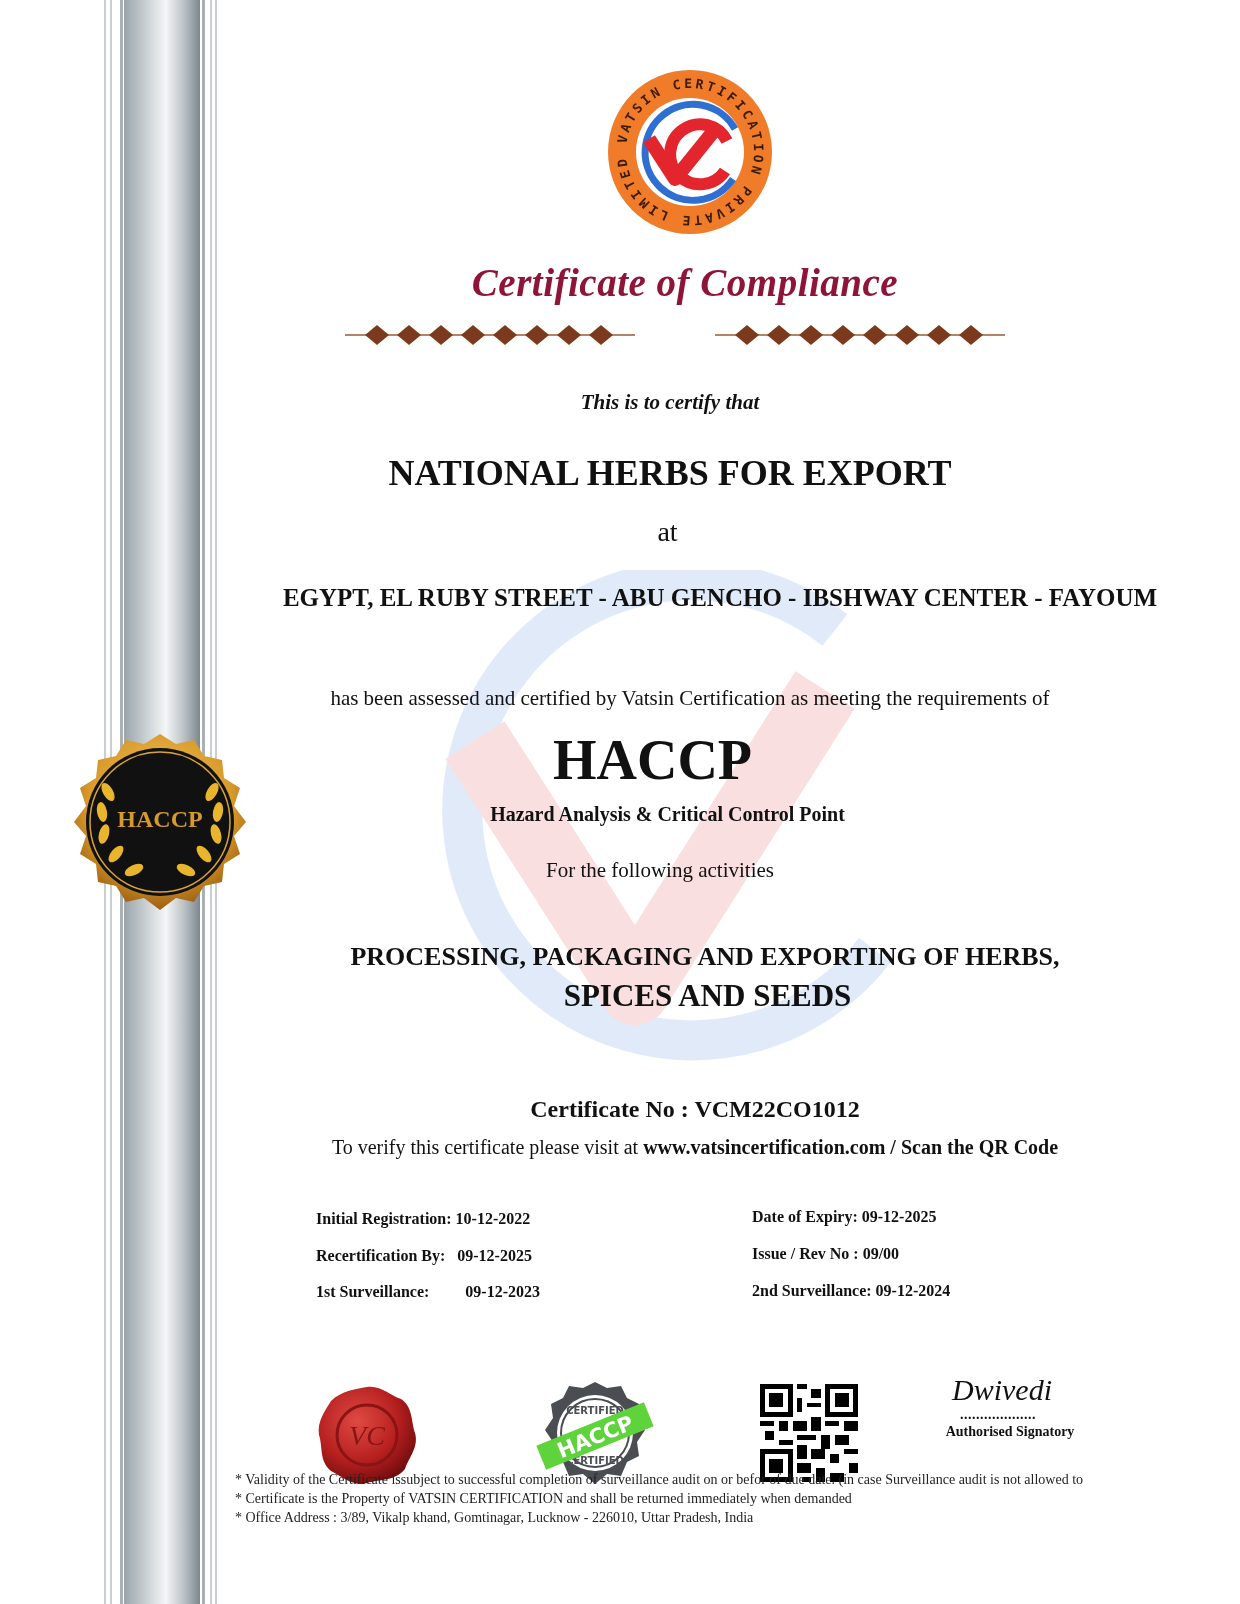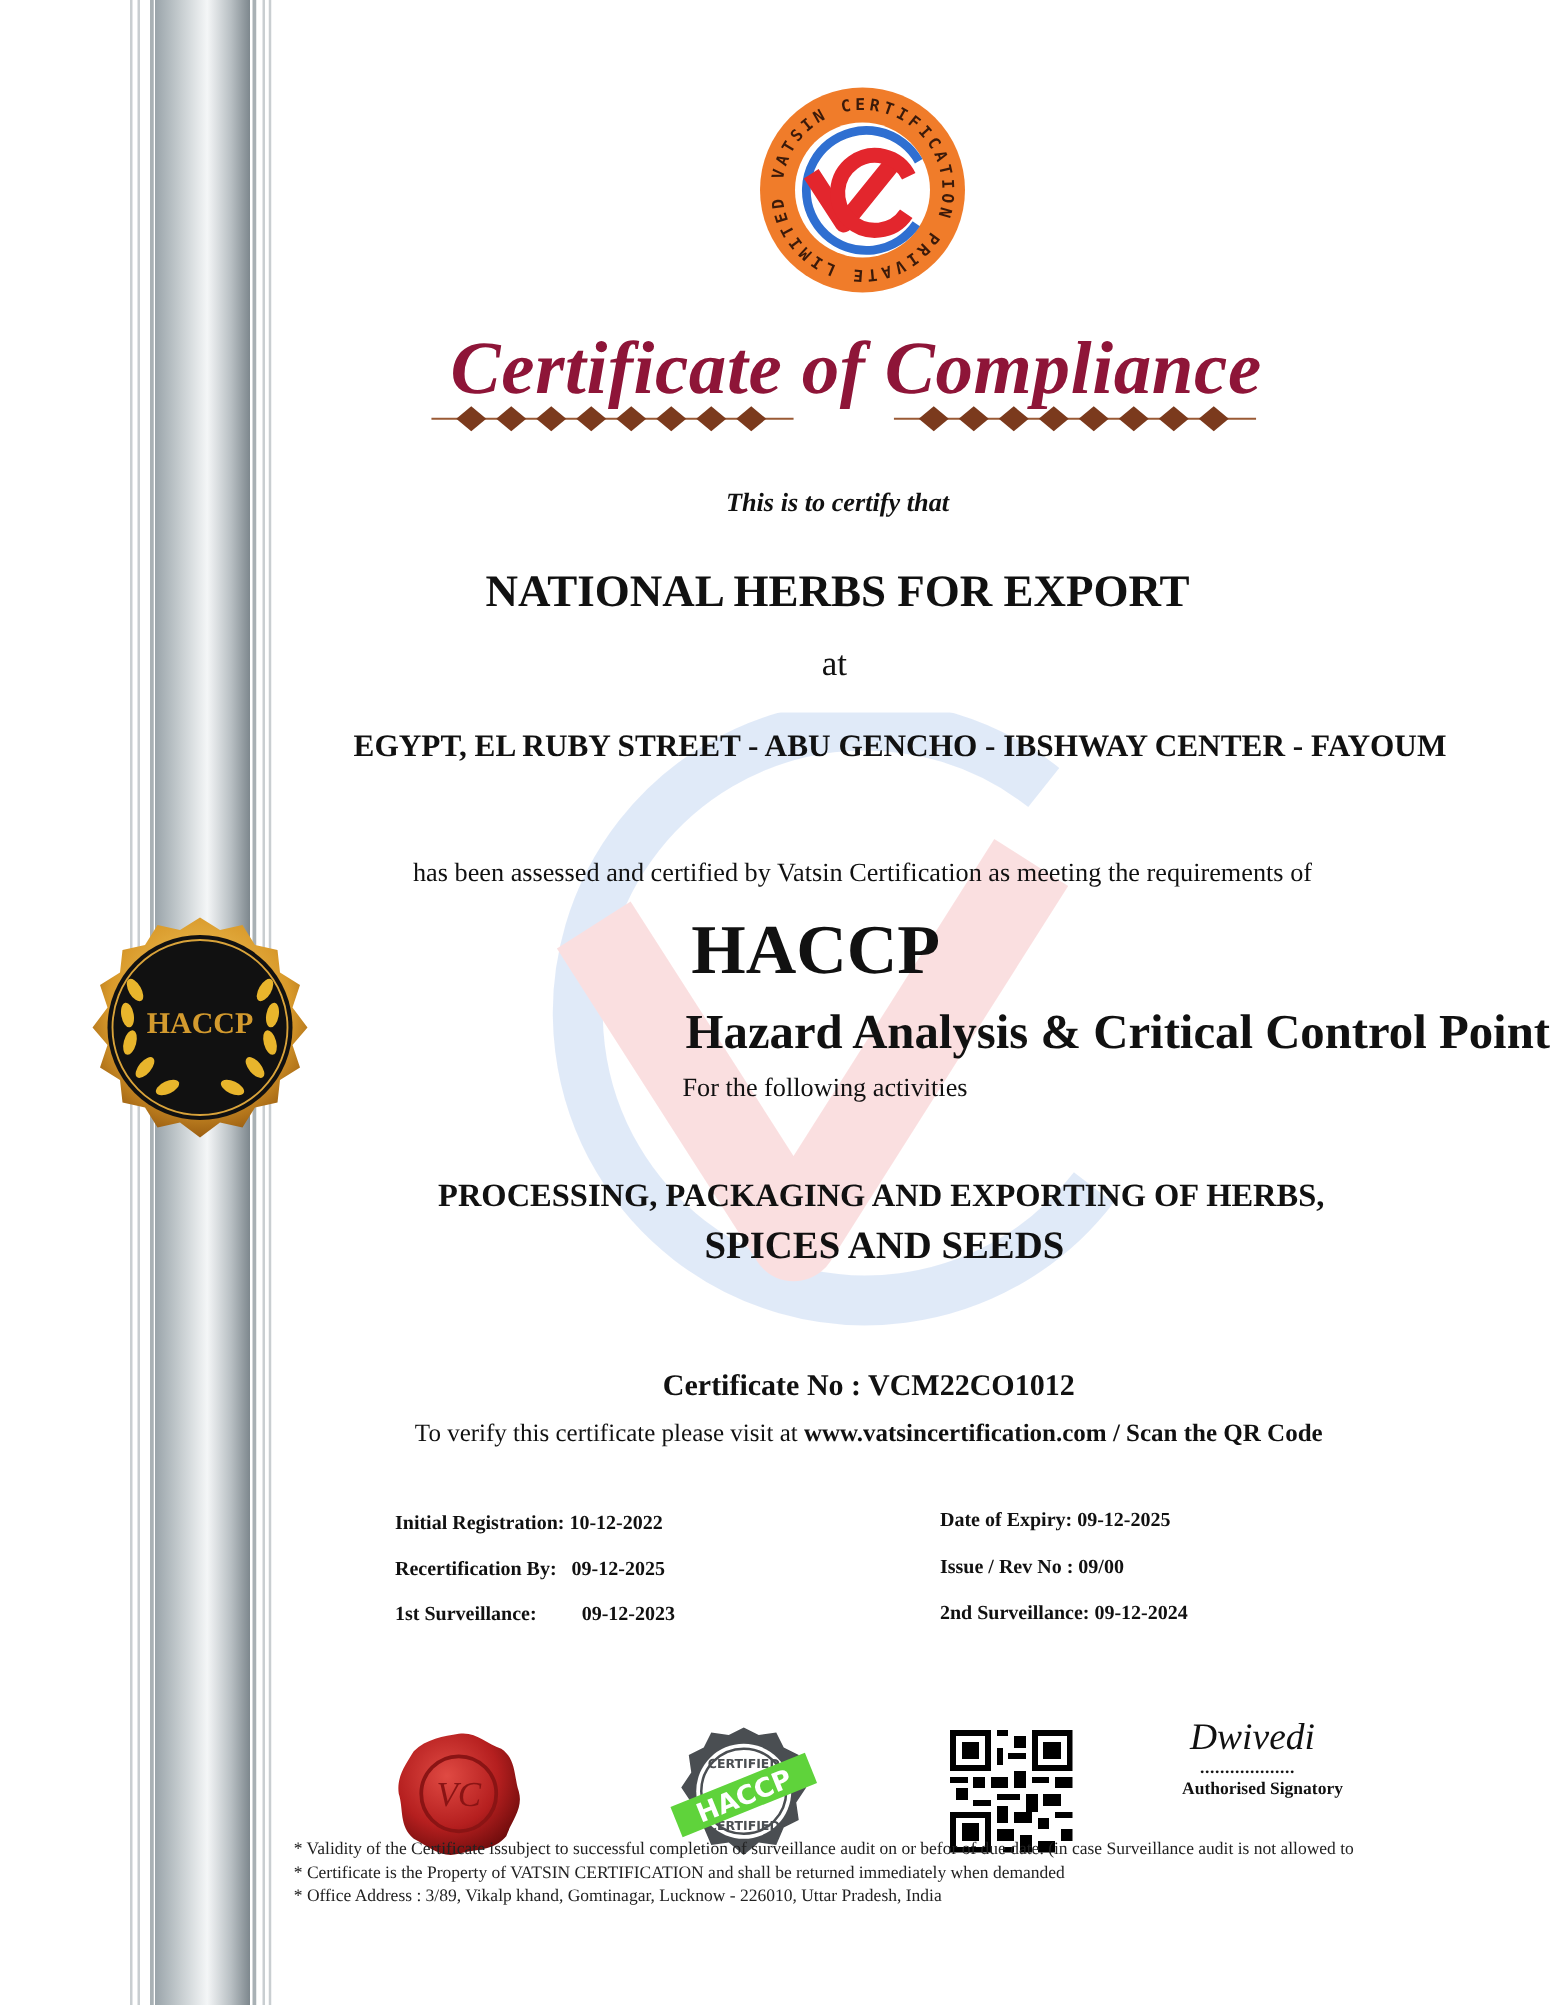--- a/index.html
+++ b/index.html
@@ -4,21 +4,21 @@
 <style>
   html,body{margin:0;padding:0;background:#fff;}
   body{width:1240px;height:1604px;position:relative;overflow:hidden;font-family:"Liberation Serif","DejaVu Serif",serif;color:#111;}
   .abs{position:absolute;}
   .center{left:0;right:0;text-align:center;}
   
   .bar-line{position:absolute;top:0;bottom:0;background:#c9ced1;}
   .bar-main{position:absolute;top:0;bottom:0;left:124px;width:76px;
     background:linear-gradient(90deg,#9aa4aa 0%,#c3cacd 25%,#f4f6f7 55%,#b8bfc3 80%,#7d878d 100%);}
   .watermark{position:absolute;left:405px;top:570px;width:520px;height:500px;opacity:.14;}
-  .title{font-style:italic;font-weight:bold;color:#8e1538;font-size:60px;letter-spacing:0.5px;}
+  .title{font-style:italic;font-weight:bold;color:#8e1538;font-size:39px;letter-spacing:0.5px;}
   .bold{font-weight:bold;}
   .info-label{font-weight:bold;font-size:16px;}
   .foot{font-size:14px;line-height:19px;color:#222;font-family:"Liberation Serif",serif;}
 </style>
 </head>
 <body>
 
 <div>
   <div class="bar-line" style="left:104px;width:2px;"></div>
   <div class="bar-line" style="left:110px;width:2px;"></div>
@@ -112,21 +112,21 @@
     </g>
     </svg>
 </div>
 
 <div class="abs center" style="top:390px;padding-left:100px;font-style:italic;font-weight:bold;font-size:21px;">This is to certify that</div>
 <div class="abs center bold" style="top:452px;padding-left:100px;font-size:36px;">NATIONAL HERBS FOR EXPORT</div>
 <div class="abs center" style="top:516px;padding-left:95px;font-size:28px;">at</div>
 <div class="abs center bold" style="top:584px;padding-left:200px;font-size:25px;">EGYPT, EL RUBY STREET - ABU GENCHO - IBSHWAY CENTER - FAYOUM</div>
 <div class="abs center" style="top:686px;padding-left:140px;font-size:21px;">has been assessed and certified by Vatsin Certification as meeting the requirements of</div>
 <div class="abs center bold" style="top:728px;padding-left:65px;font-size:56px;">HACCP</div>
-<div class="abs center bold" style="top:803px;padding-left:95px;font-size:39px;text-align:right;">Hazard Analysis &amp; Critical Control Point</div>
+<div class="abs center bold" style="top:803px;padding-left:95px;font-size:20px;">Hazard Analysis &amp; Critical Control Point</div>
 <div class="abs center" style="top:858px;padding-left:80px;font-size:21px;">For the following activities</div>
 <div class="abs center bold" style="top:942px;padding-left:170px;font-size:26px;">PROCESSING, PACKAGING AND EXPORTING OF HERBS,</div>
 <div class="abs center bold" style="top:978px;padding-left:175px;font-size:31px;">SPICES AND SEEDS</div>
 
 <div class="abs center bold" style="top:1096px;padding-left:150px;font-size:24px;">Certificate No : VCM22CO1012</div>
 <div class="abs center" style="top:1136px;padding-left:150px;font-size:20px;">
   <span>To verify this certificate please visit at </span><span class="bold">www.vatsincertification.com / Scan the QR Code</span>
 </div>
 
 <div class="abs" style="left:316px;top:1210px;font-family:'Liberation Serif',serif;">

